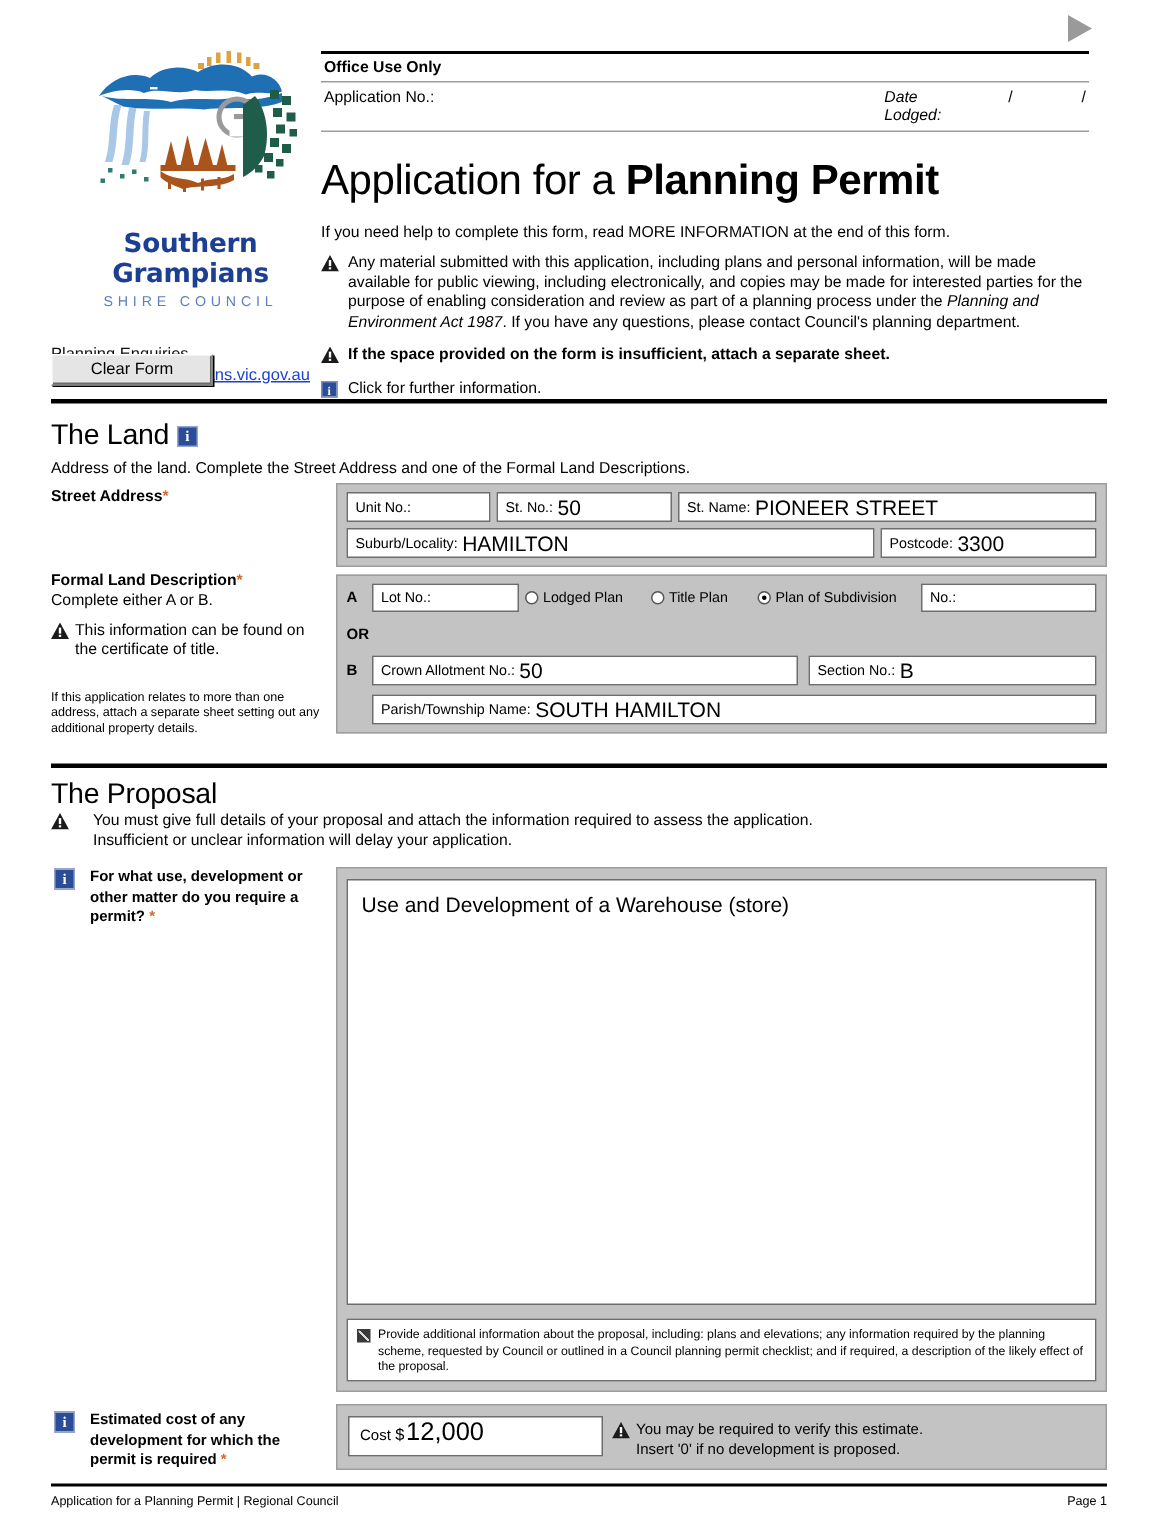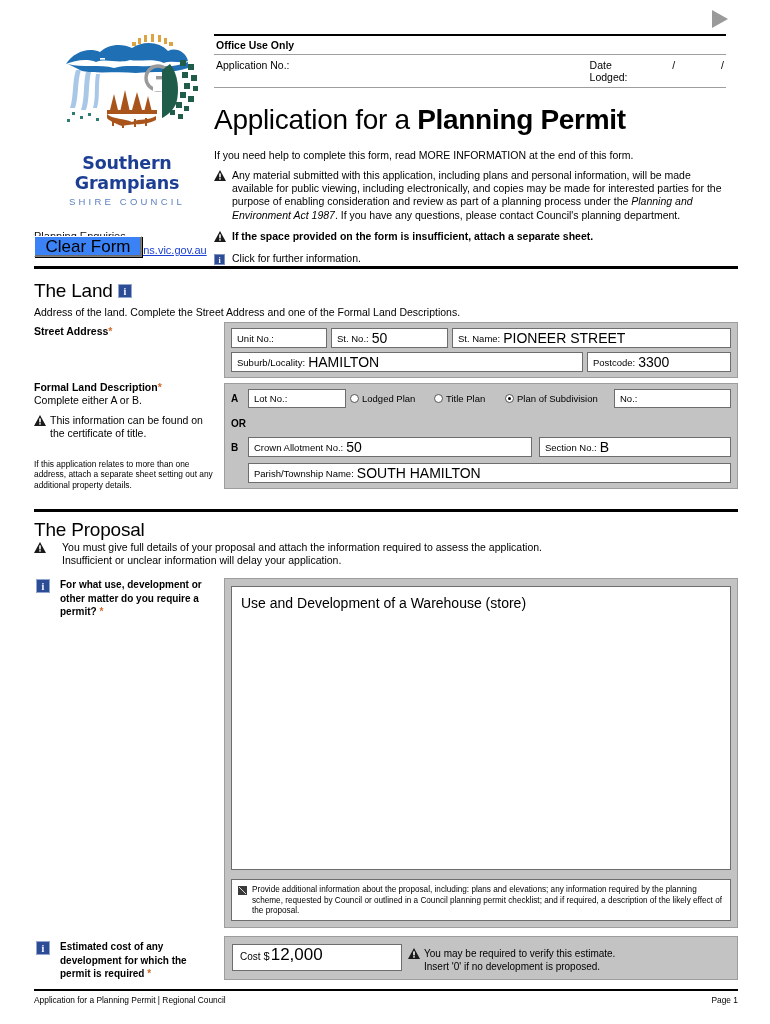--- a/index.html
+++ b/index.html
@@ -55,42 +55,42 @@
     margin-top: 22px;
     font-size: 11px;
     line-height: 14px;
     color: #111;
   }
   .enquiries a { color: #1b3fd0; text-decoration: underline; }
 
   .clear-form-btn {
     position: absolute; left: 0px; top: 202px;
     width: 108px; height: 21px;
-    background: #3b82f6;
+    background: #e5e5e5;
     border: 1px solid #808080;
     border-top-color: #ffffff;
     border-left-color: #ffffff;
     box-shadow: inset -1px -1px 0 #6b6b6b, 1px 1px 0 #000000;
-    font-size: 17px;
+    font-size: 11px;
     font-family: "Liberation Sans", sans-serif;
     color: #000;
     cursor: pointer;
     line-height: 19px;
     text-align: center;
     padding: 0;
   }
 
   
   .hdr { position: absolute; left: 214px; top: 34px; width: 512px; }
   .rule-thick { border-top: 2px solid #000; }
   .rule-thin  { border-top: 1px solid #9e9e9e; }
   .office-label { font-size: 10.5px; font-weight: bold; padding: 3px 2px 3px 2px; }
   .appno-row { display: flex; font-size: 10.5px; padding: 4px 2px 4px 2px; }
   .appno { flex: 0 0 auto; }
-  .datelodged { margin-left: 300px; }
+  .datelodged { margin-left: 300px; font-style: italic; }
   .slash1 { margin-left: 42px; }
   .slash2 { margin-left: 46px; }
 
   .main-title {
     font-size: 28px;
     margin-top: 16px;
     letter-spacing: -0.3px;
     white-space: nowrap;
   }
   .main-title b { font-weight: bold; }

